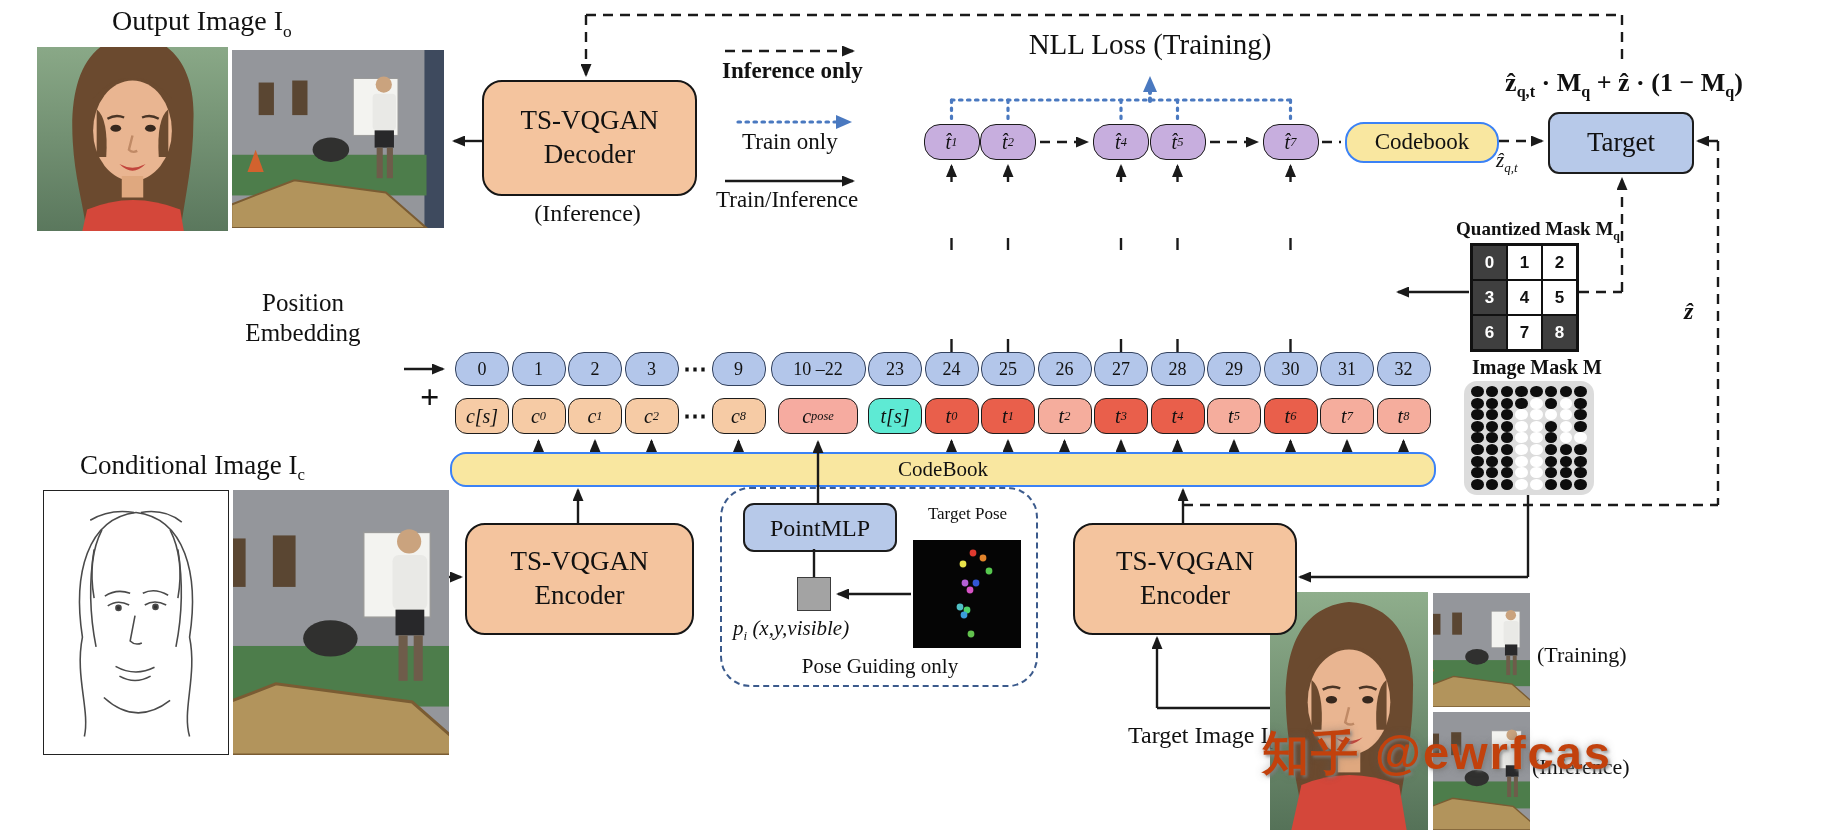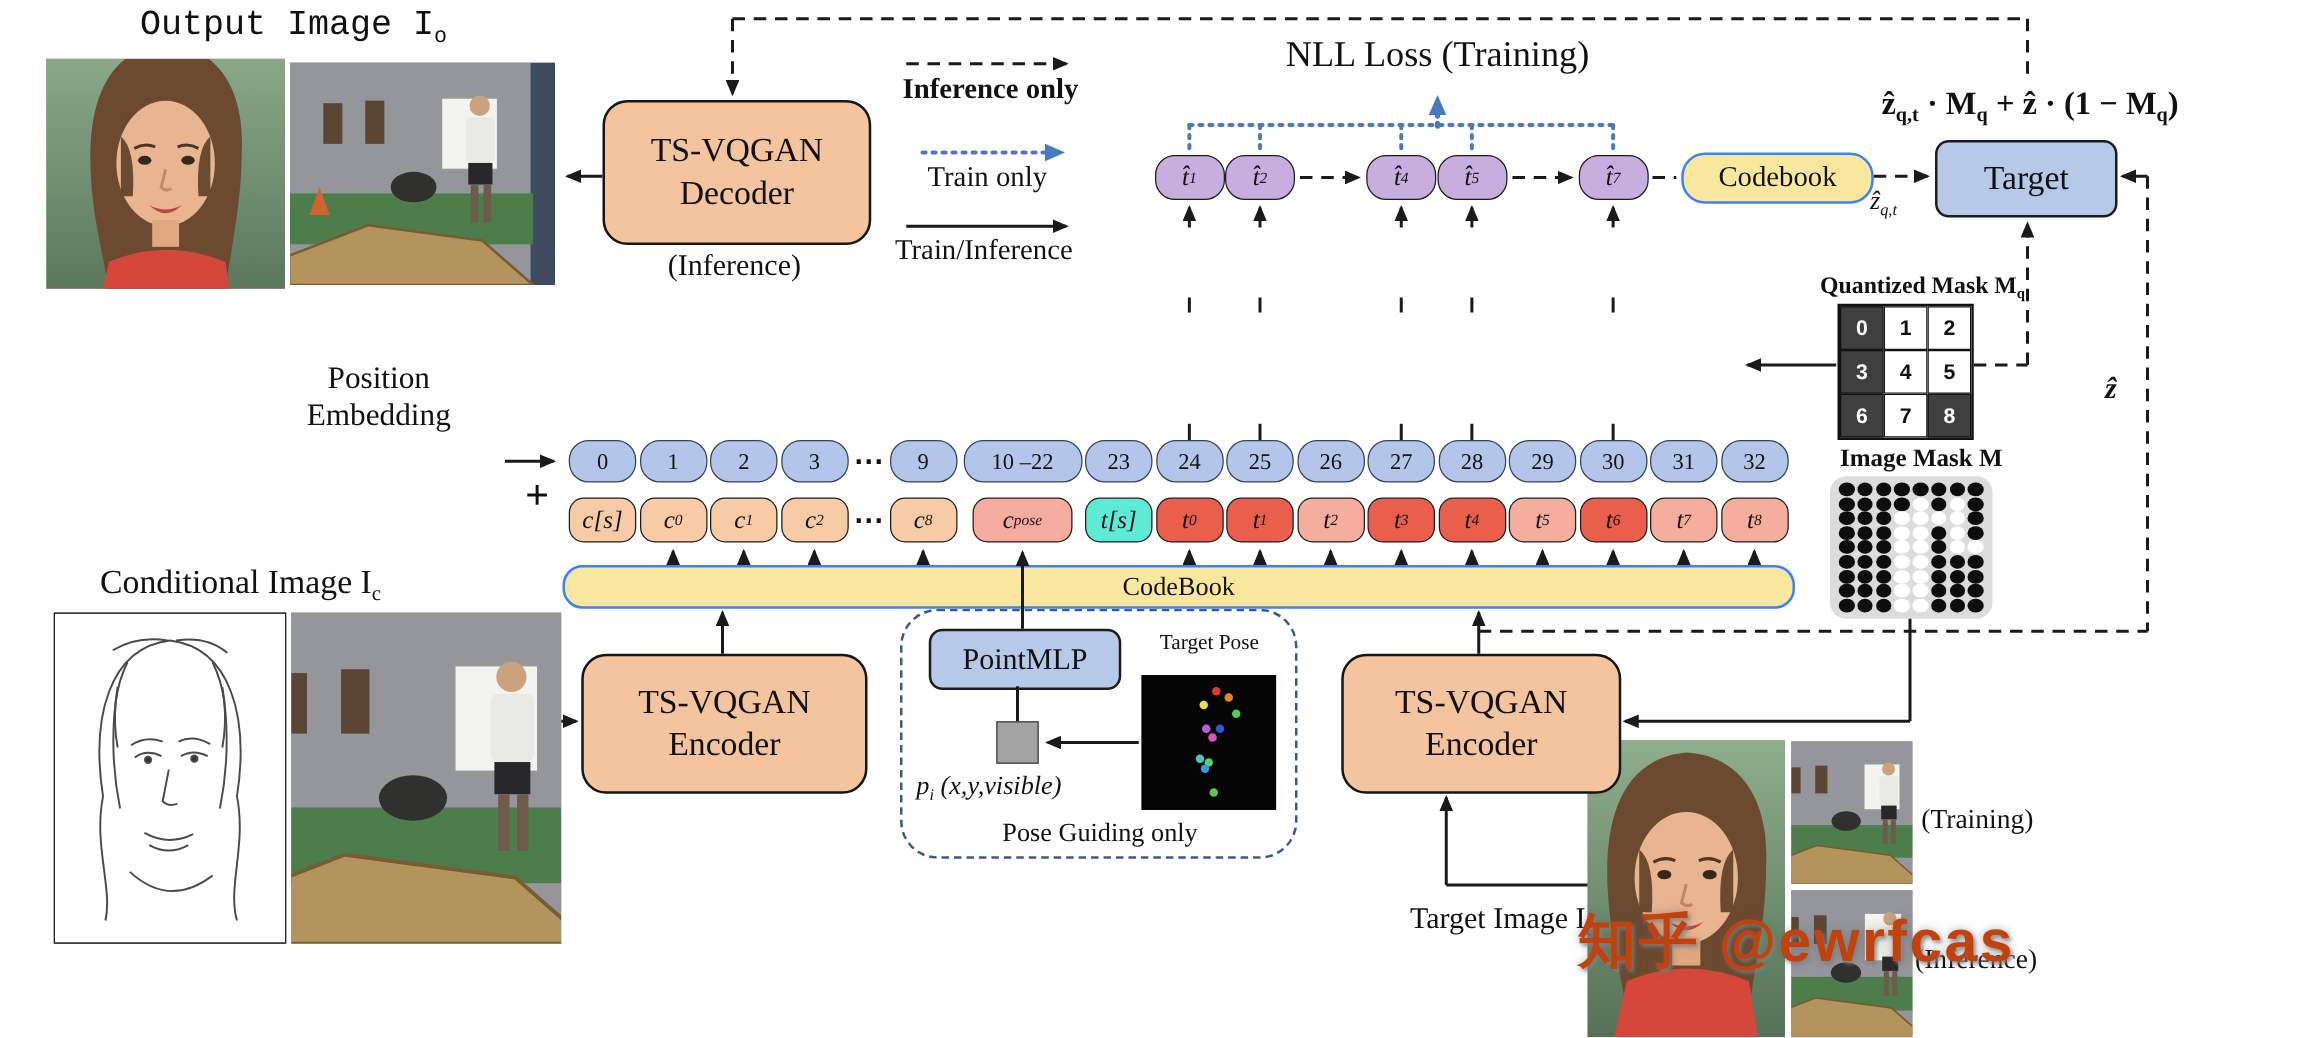--- a/index.html
+++ b/index.html
@@ -199,21 +199,21 @@
       <path d="M951.5,100 V121"></path>
         <path d="M1008,100 V121"></path>
         <path d="M1121,100 V121"></path>
       <path d="M1177.5,100 V121"></path>
         <path d="M1290.5,100 V121"></path>
       <path d="M738,122 H848" marker-end="url(#mblue)"></path>
       <path d="M1150,101 V80" stroke-width="4" marker-end="url(#mblue)"></path>
     </g>
   </svg>
 
-  <div class="lbl" style="left:112px;top:5px;font-size:28px;font-family:Liberation Mono, monospace;">Output Image I<sub>o</sub></div>
+  <div class="lbl" style="left:112px;top:5px;font-size:28px;">Output Image I<sub>o</sub></div>
   <div class="ph" style="left:37px;top:47px;width:191px;height:184px;">
     <svg viewBox="0 0 160 190" preserveAspectRatio="xMidYMid slice">
         <use href="#portrait"></use>
       </svg>
   </div>
   <div class="ph" style="left:232px;top:50px;width:212px;height:178px;">
     <svg viewBox="0 0 210 175" preserveAspectRatio="xMidYMid slice">
         <use href="#gym"></use>
       </svg>
   </div>

